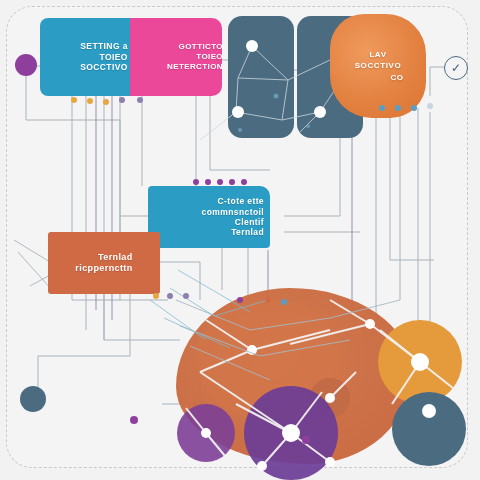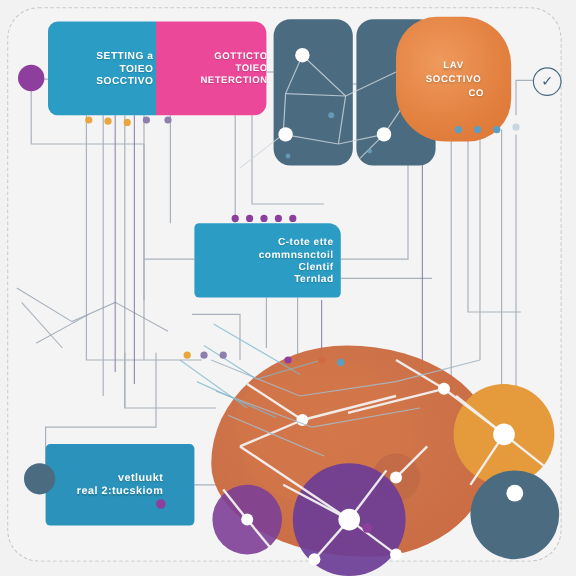--- a/index.html
+++ b/index.html
@@ -84,21 +84,21 @@
     border-radius: 34px 40px 36px 42px;
     display: flex; align-items: center; justify-content: center;
     color: #fff; font-size: 8px; font-weight: 700; text-align: center;
     letter-spacing: 0.6px;
     text-shadow: 0 1px 2px rgba(0,0,0,0.22);
     line-height: 1.45;
   }
 
   
   #box-client {
-    left: 162px; top: 186px; width: 122px; height: 62px;
+    left: 148px; top: 186px; width: 122px; height: 62px;
     background: #2b9cc4;
     border-radius: 4px 10px 4px 4px;
     font-size: 8.5px;
     font-weight: 600;
     padding-left: 24px;
   }
   
   #box-thread {
     left: 48px; top: 232px; width: 112px; height: 62px;
     background: #d06a44;
@@ -260,27 +260,27 @@
   </div>
 
   <div class="node-box" id="box-client">
     <span class="box-text">
       <span class="l1">C-tote ette</span>
       <span class="l2">commnsnctoil</span>
       <span class="l3">Clentif Ternlad</span>
     </span>
   </div>
 
-
-  <div class="node-box" id="box-result">
-    <span class="box-text">
-      <span class="l1">vetluukt</span>
-      <span class="l2">real 2:tucskiom</span>
-    </span>
-  </div>
+  <div class="node-box" id="box-thread">
+    <span class="box-text">
+      <span class="l1">Ternlad</span>
+      <span class="l2">ricpperncttn</span>
+    </span>
+  </div>
+
 
   <div id="blob-network"></div>
   <div id="blob-network-2"></div>
 
   <div class="disc" id="disc-cocoa"></div>
   <div class="disc" id="disc-amber"></div>
   <div class="disc" id="disc-purple-sm"></div>
   <div class="disc" id="disc-purple"></div>
   <div class="disc" id="disc-slate"></div>
   <div class="disc" id="disc-left-purple"></div>

